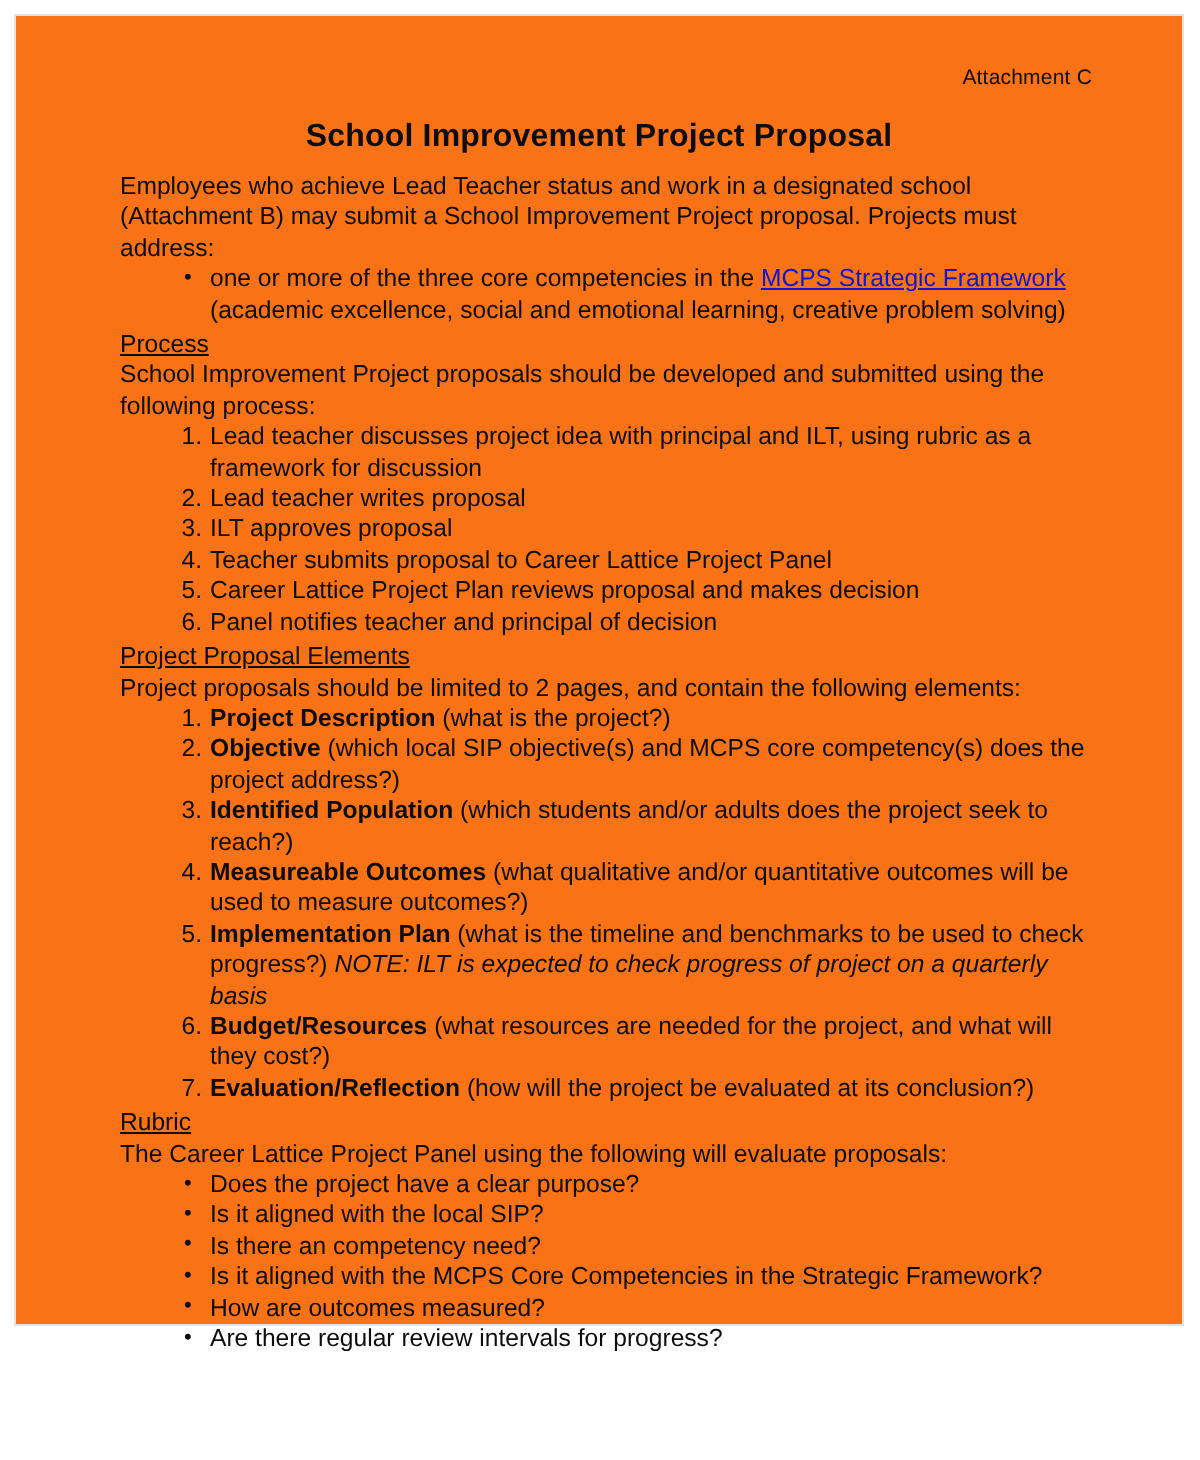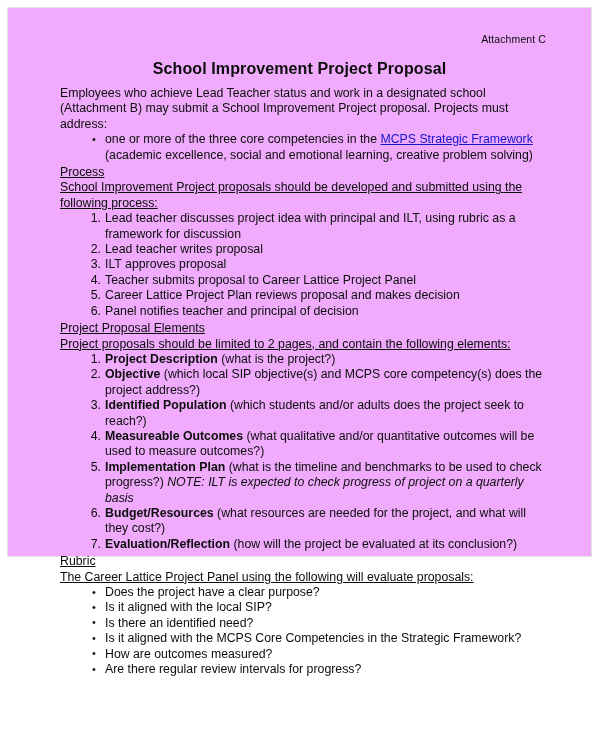--- a/index.html
+++ b/index.html
@@ -12,22 +12,22 @@
     background: #ffffff;
     font-family: "Liberation Sans", sans-serif;
     color: #0d0d0d;
     overflow: hidden;
   }
   .page {
     position: absolute;
     left: 7px;
     top: 7px;
     width: 585px;
-    height: 550px;
-    background: #f0abfc;
+    height: 656px;
+    background: #f97316;
     border: 1px solid #e3e3e3;
     box-sizing: border-box;
   }
   .attachment-tag {
     position: absolute;
     right: 45px;
     top: 25px;
     font-size: 10.5px;
     letter-spacing: 0.1px;
   }
@@ -54,21 +54,20 @@
   }
   .section {
     margin-top: 2px;
   }
   .sec-head {
     text-decoration: underline;
     margin: 0;
   }
   .lead {
     margin: 0;
-    text-decoration: underline;
   }
   ul.bullets {
     list-style: none;
     margin: 0;
     padding: 0;
   }
   ul.bullets > li {
     position: relative;
     padding-left: 45px;
     margin: 0;
@@ -159,21 +158,21 @@
         <li><span class="lbl">Evaluation/Reflection</span><span> (how will the project be evaluated at its conclusion?)</span></li>
       </ol>
     </div>
 
     <div class="section">
       <p class="sec-head">Rubric</p>
       <p class="lead">The Career Lattice Project Panel using the following will evaluate proposals:</p>
       <ul class="bullets">
         <li><span>Does the project have a clear purpose?</span></li>
         <li><span>Is it aligned with the local SIP?</span></li>
-        <li><span>Is there an identified need?</span></li>
+        <li><span>Is there an competency need?</span></li>
         <li><span>Is it aligned with the MCPS Core Competencies in the Strategic Framework?</span></li>
         <li><span>How are outcomes measured?</span></li>
         <li><span>Are there regular review intervals for progress?</span></li>
 
       </ul>
     </div>
 
   </div>
 </div>
 

